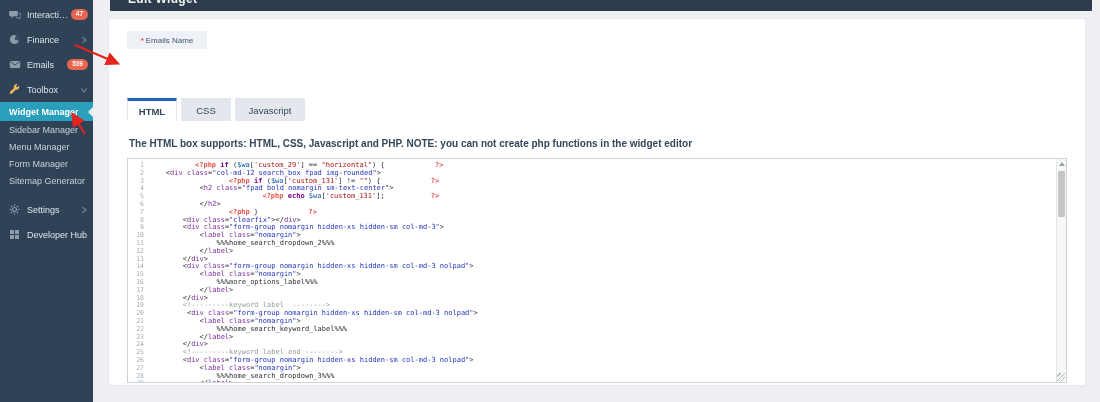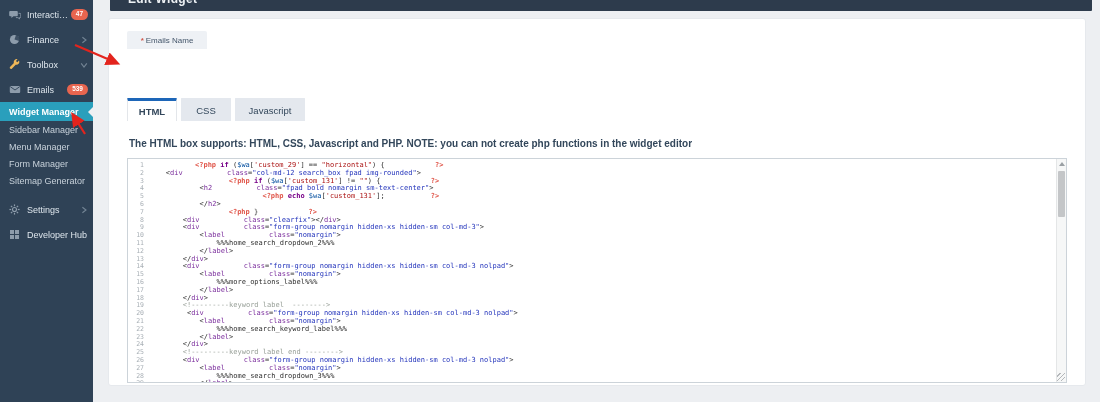--- a/index.html
+++ b/index.html
@@ -95,21 +95,21 @@
     position:absolute; left:21px; top:3px; right:11px; bottom:0; overflow:hidden;
     font-family:"DejaVu Sans Mono", monospace; font-size:7px; line-height:7.8px; color:#2e2e2e;
     white-space:pre;
   }
   .cl { height:7.8px; }
   .c-meta { color:#e0564a; font-weight:bold;margin-left:46px; }
   .c-kw   { color:#770088; font-weight:bold; }
   .c-str  { color:#aa1111; }
   .c-var  { color:#0550a0; }
   .c-tag  { color:#7a2d9c; }
-  .c-attr { color:#7a2d9c;margin-left:40px; }
+  .c-attr { color:#7a2d9c; }
   .c-attv { color:#2233bb; }
   .c-com  { color:#979f97; }
   .vscroll {
     position:absolute; right:0; top:0; bottom:0; width:10px;
     background:#f6f7f7; border-left:1px solid #e4e6e7;
   }
   .vs-up {
     position:absolute; top:3px; left:2px; width:0; height:0;
     border-left:3px solid transparent; border-right:3px solid transparent; border-bottom:4px solid #9aa0a4;
   }
@@ -151,41 +151,41 @@
       <span class="lbl">Finance</span>
       <span class="chev">
         <svg width="8" height="8" viewBox="0 0 10 10">
             <polyline points="3,1.5 7.5,5 3,8.5" fill="none" stroke="#90a0af" stroke-width="1.4"></polyline>
           </svg>
       </span>
     </div>
 
     <div class="side-item">
       <span class="icn">
+        <svg width="12" height="11" viewBox="0 0 12 11">
+            <rect x=".8" y="2" width="10.4" height="7" rx="1" fill="#8d9cab"></rect>
+            <polyline points="1.2,2.6 6,6 10.8,2.6" fill="none" stroke="#2f4256" stroke-width=".9"></polyline>
+          </svg>
+      </span>
+      <span class="lbl">Emails</span>
+      <span class="badge">539</span>
+    </div>
+
+    <div class="side-item">
+      <span class="icn">
         <svg width="11" height="11" viewBox="0 0 11 11">
             <path d="M10 1.6 8.3 3.3 6.9 1.9 8.6.2A3 3 0 0 0 4.9 4L1 7.9a1.3 1.3 0 0 0 1.8 1.8L6.7 5.8A3 3 0 0 0 10 1.6Z" fill="#efb758"></path>
           </svg>
       </span>
       <span class="lbl">Toolbox</span>
       <span class="chev">
         <svg width="8" height="8" viewBox="0 0 10 10">
             <polyline points="1.5,3 5,7.5 8.5,3" fill="none" stroke="#90a0af" stroke-width="1.4"></polyline>
           </svg>
       </span>
-    </div>
-
-    <div class="side-item">
-      <span class="icn">
-        <svg width="12" height="11" viewBox="0 0 12 11">
-            <rect x=".8" y="2" width="10.4" height="7" rx="1" fill="#8d9cab"></rect>
-            <polyline points="1.2,2.6 6,6 10.8,2.6" fill="none" stroke="#2f4256" stroke-width=".9"></polyline>
-          </svg>
-      </span>
-      <span class="lbl">Emails</span>
-      <span class="badge">539</span>
     </div>
 
     <div class="sub-item active">
       <span class="lbl">Widget Manager</span>
     </div>
     <div class="sub-item">
       <span class="lbl">Sidebar Manager</span>
     </div>
     <div class="sub-item">
       <span class="lbl">Menu Manager</span>

